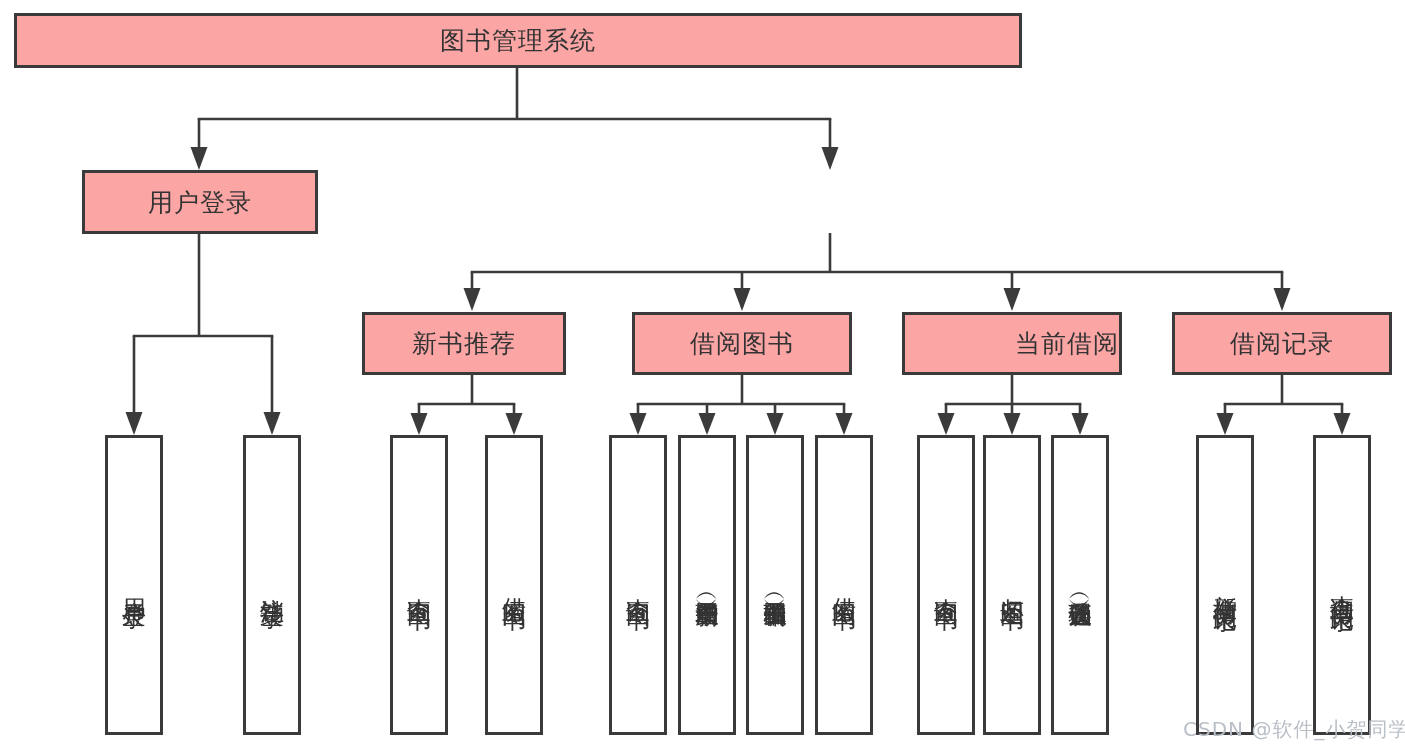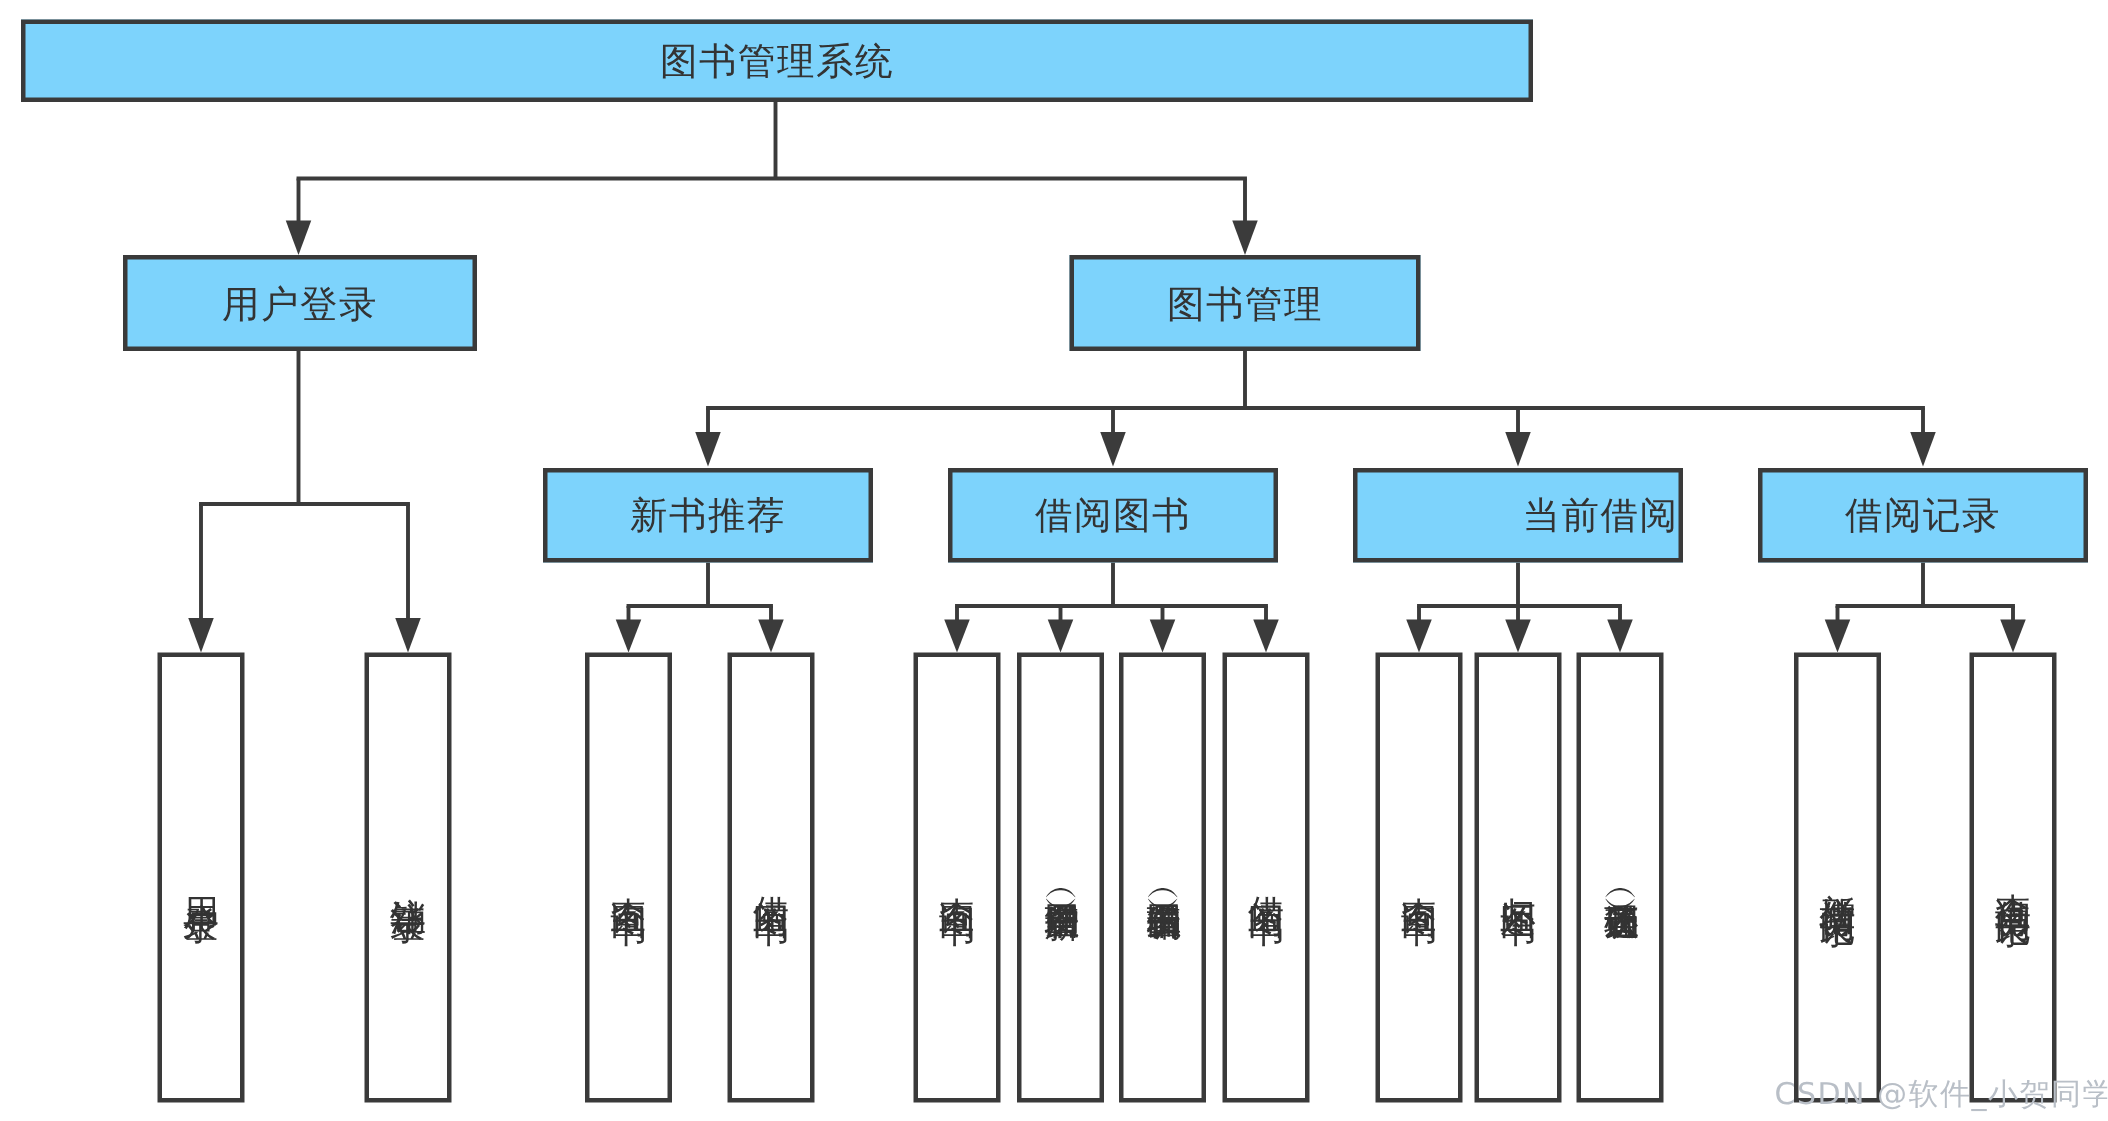--- a/index.html
+++ b/index.html
@@ -3,21 +3,21 @@
 <meta charset="utf-8">
 <style>
   html,body{margin:0;padding:0;background:#ffffff;}
   .canvas{
     position:relative;width:1405px;height:747px;background:#ffffff;
     font-family:"DejaVu Sans",sans-serif;color:#333333;overflow:hidden;
   }
   .wires{position:absolute;left:0;top:0;z-index:1;}
   .node{
     position:absolute;z-index:2;box-sizing:border-box;
-    background:#7dd3fc;border:3px solid #3a3a3a;
+    background:#fca5a5;border:3px solid #3a3a3a;
     display:flex;align-items:center;justify-content:center;
     font-size:25px;letter-spacing:1px;white-space:nowrap;
   }
   .leaf{
     position:absolute;z-index:2;box-sizing:border-box;
     background:#ffffff;border:3px solid #3a3a3a;
     width:58px;height:300px;top:435px;
     display:flex;align-items:center;justify-content:center;
   }
   .leaf span{
@@ -113,25 +113,22 @@
     </g>
   </svg>
 
   <div class="node" style="left:14px;top:13px;width:1008px;height:55px;">
     <span>图书管理系统</span>
   </div>
 
   <div class="node" style="left:82px;top:170px;width:236px;height:64px;">
     <span>用户登录</span>
   </div>
-  <div class="node" style="left:713px;top:170px;width:234px;height:64px;">
-    <span>图书管理</span>
-  </div>
 
-  <div class="node" style="left:362px;top:312px;width:220px;height:63px;">
+  <div class="node" style="left:362px;top:312px;width:204px;height:63px;">
     <span>新书推荐</span>
   </div>
   <div class="node" style="left:632px;top:312px;width:220px;height:63px;">
     <span>借阅图书</span>
   </div>
   <div class="node" style="left:902px;top:312px;width:220px;height:63px;justify-content:flex-end;">
     <span>当前借阅</span>
   </div>
   <div class="node" style="left:1172px;top:312px;width:220px;height:63px;">
     <span>借阅记录</span>

